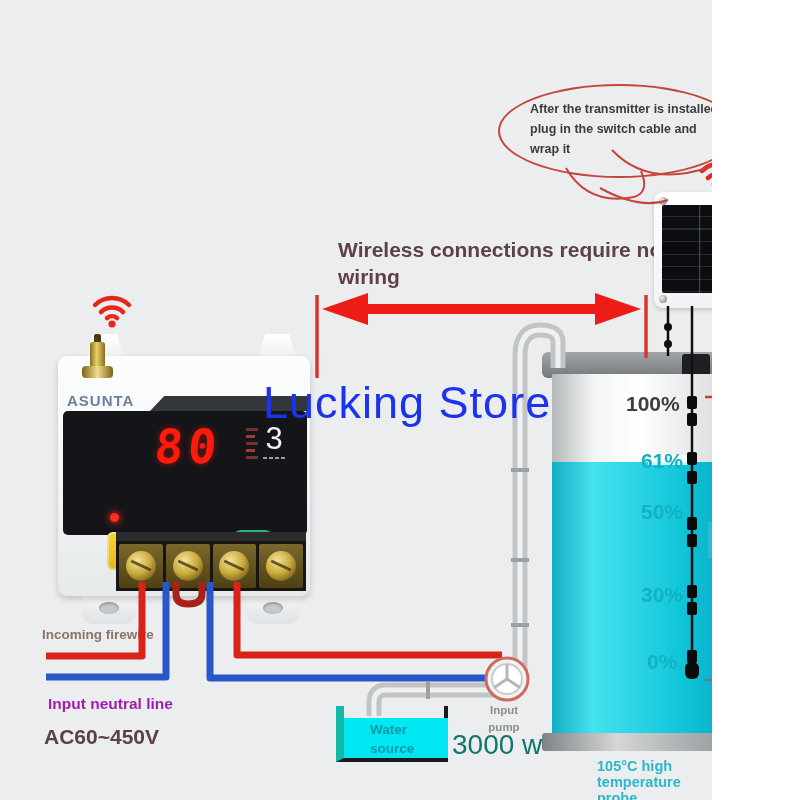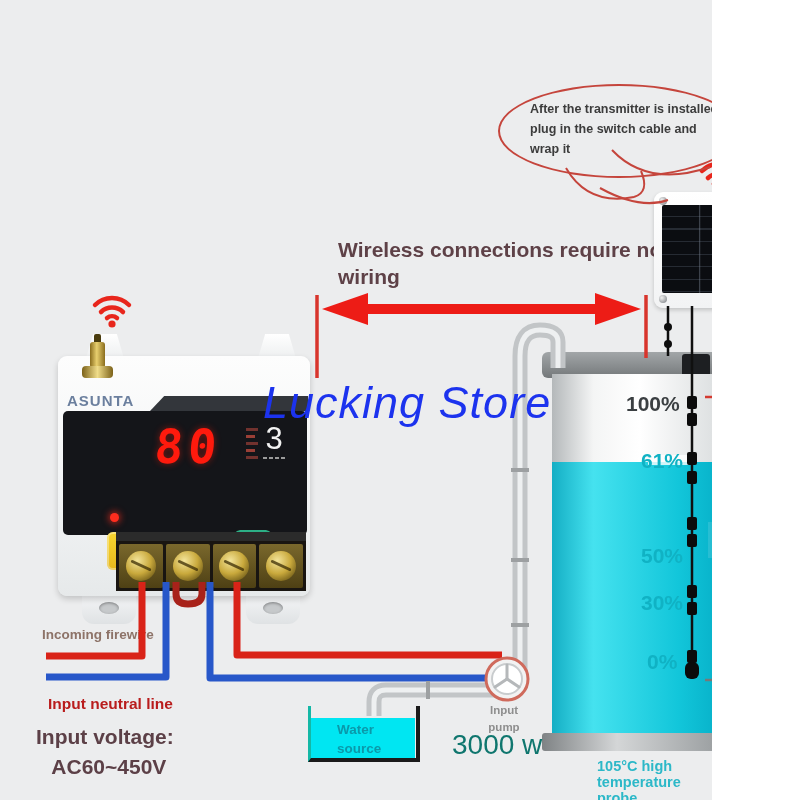--- a/index.html
+++ b/index.html
@@ -34,25 +34,25 @@
   .screw { position:absolute; width:8px; height:8px; border-radius:50%;
     background:radial-gradient(circle at 35% 35%, #f0f0f0, #9a9da0 70%, #6c6f72); }
 
   
   .wifi { z-index:6; }
 
   
   .wireless-note { left:338px; top:236px; width:330px; color:#5e4147;
     font-size:21px; font-weight:700; line-height:1.3; z-index:3; }
   .label-firewire { left:42px; top:627px; color:#8d7368; font-size:13.5px; font-weight:600; z-index:3; }
-  .label-neutral { left:48px; top:694px; width:130px; color:#b91c1c; font-size:15.5px; font-weight:600; line-height:1.35; z-index:3; }
+  .label-neutral { left:48px; top:694px; width:130px; color:#a21caf; font-size:15.5px; font-weight:600; line-height:1.35; z-index:3; }
   .voltage { left:36px; top:722px; color:#5c4047; font-size:21px; font-weight:700; line-height:1.45; z-index:3; }
   .voltage .v2 { padding-left:8px;text-align:center; }
   .watermark { left:263px; top:377px; color:#1c33ee; font-size:45px; font-weight:400;
-    letter-spacing:1px; z-index:20; white-space:nowrap;font-style:italic; }
+    letter-spacing:1px; z-index:20; white-space:nowrap; }
 
   
   .ctrl-ear { top:334px; width:54px; height:26px; background:linear-gradient(180deg,#ffffff,#eceeef);
     clip-path:polygon(14% 100%, 28% 0, 72% 0, 86% 100%); z-index:2; }
   .ctrl-body { left:58px; top:356px; width:252px; height:240px;
     background:linear-gradient(180deg,#fdfdfd,#f1f3f4 60%,#e6e9ea);
     border-radius:9px; box-shadow:0 3px 6px rgba(0,0,0,.18); z-index:2; }
   .antenna-stem { left:90px; top:342px; width:15px; height:26px;
     background:linear-gradient(90deg,#8a6d1d,#e8cf6e 45%,#8a6d1d); border-radius:3px; z-index:3; }
   .antenna-base { left:82px; top:366px; width:31px; height:12px;
@@ -106,30 +106,30 @@
     background:linear-gradient(90deg,#b4b8ba,#f4f5f5 18%,#ffffff 38%,#dcdfe0 72%,#a6aaad); z-index:1; }
   .tank-water { left:552px; top:462px; width:230px; height:274px;
     background:linear-gradient(90deg,#14aec4,#45e2ef 18%,#12c6da 55%,#00a2bd 85%,#018cab); z-index:1; }
   .water-notch { left:648px; top:455px; width:48px; height:10px; background:rgba(255,255,255,.8);
     clip-path:polygon(0 0,100% 0,88% 100%,0 100%); z-index:1; }
   .tank-rim { left:542px; top:733px; width:250px; height:18px; border-radius:3px;
     background:linear-gradient(90deg,#7f8385,#d4d6d7 30%,#9b9fa1 70%,#64686a); z-index:1; }
   .lvl { position:absolute; font-weight:700; font-size:21px; color:#10b2c4; z-index:2; }
   .lvl-100 { left:626px; top:392px; color:#3b3f42; }
   .lvl-80 { left:641px; top:449px; }
-  .lvl-50 { left:641px; top:544px; }
-  .lvl-30 { left:641px; top:583px;margin-top:8px; }
+  .lvl-50 { left:641px; top:500px; }
+  .lvl-30 { left:641px; top:583px; }
   .lvl-0  { left:647px; top:650px; }
   .measure-label { left:708px; top:522px; color:#12b6c8; font-size:15px; font-weight:700; z-index:3;
     background:rgba(255,255,255,.12); padding:1px 4px; }
   .probe-note { left:597px; top:758px; color:#2cb8c8; font-size:14.5px; font-weight:600; z-index:2; }
 
   
-  .source-box { left:308px; top:706px; width:112px; height:56px;
-    border-left:3px solid #14b8a6; border-right:4px solid #1a1a1a; border-bottom:4px solid #1a1a1a; z-index:2; }
+  .source-box { left:336px; top:706px; width:112px; height:56px;
+    border-left:8px solid #14b8a6; border-right:4px solid #1a1a1a; border-bottom:4px solid #1a1a1a; z-index:2; }
   .source-water { position:absolute; left:0; top:12px; width:104px; height:40px; background:#00e6f2;
     color:#0a99aa; font-size:13.5px; font-weight:700; line-height:1.4; padding:3px 0 0 26px; }
   .pump-label { left:478px; top:702px; width:52px; text-align:center; color:#8e8e8e;
     font-size:11.5px; font-weight:600; line-height:1.5; z-index:2; }
   .pump-power { left:452px; top:729px; color:#0f766e; font-size:28px; font-weight:500; z-index:2; }
 
   
   #overlay { position:absolute; left:0; top:0; width:800px; height:800px; z-index:10; pointer-events:none; }
 </style>
 </head>
@@ -228,21 +228,20 @@
           <span class="terminal-screw"></span>
         </div>
     </div>
   </div>
   <div class="abs foot" style="left:82px;"></div>
   <div class="abs foot" style="left:246px;"></div>
 
   <div class="abs label-firewire">Incoming firewire</div>
   <div class="abs label-neutral">Input neutral line</div>
   <div class="abs voltage">
-    <div class="v1">Input voltage:</div>
     <div class="v2">AC60~450V</div>
   </div>
 
   <div class="abs source-box">
     <div class="source-water">Water source</div>
   </div>
 
   <div class="abs pump-label">Input pump</div>
   <div class="abs pump-power">3000 w</div>
 

